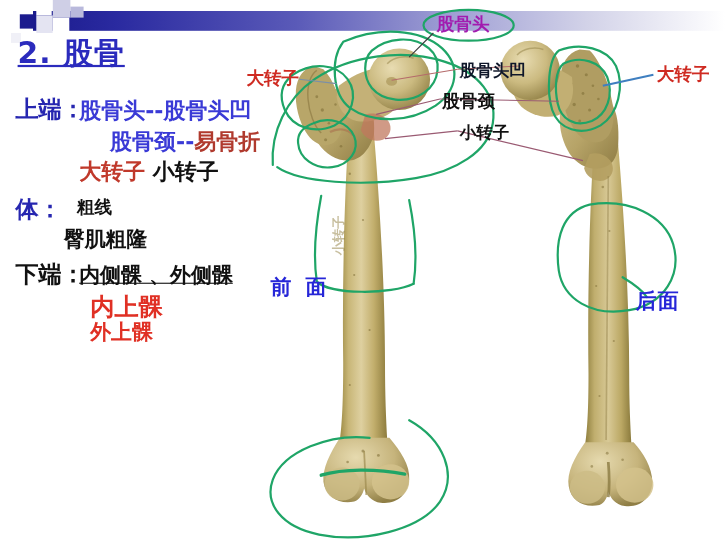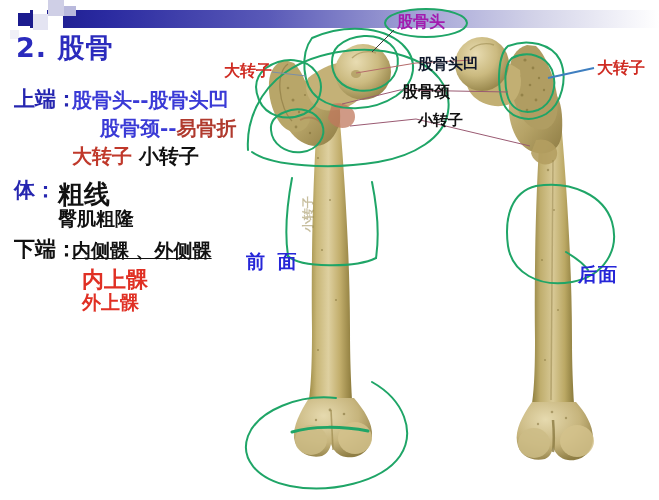--- a/index.html
+++ b/index.html
@@ -23,30 +23,31 @@
   .sq-e{left:48px;top:16px;width:15px;height:15px;background:#ffffff;}
   .sq-f{left:64px;top:6px;width:12px;height:10px;background:#b9b9dc;}
   .sq-g{left:10px;top:30px;width:9px;height:9px;background:#f0f0f7;}
   .sq-h{left:56px;top:30px;width:14px;height:12px;background:#ffffff;}
 
   
   .title{
     position:absolute;left:16px;top:30px;
     font-size:27px;font-weight:bold;color:#2b2bbd;letter-spacing:1px;
     white-space:nowrap;
+    text-decoration:underline;
   }
   .txtline{position:absolute;white-space:nowrap;font-weight:bold;line-height:1;}
   .lbl-upper{left:14px;top:89px;font-size:21px;color:#2626b0;}
   .upper-r1{left:72px;top:90px;font-size:20px;color:#3a3ad6;}
   .upper-r2{left:72px;top:118px;font-size:20px;color:#3a3ad6;margin-left:28px;}
   .upper-r3{left:72px;top:146px;font-size:20px;color:#111111;}
   .hl-red{color:#c0392b;}
   .hl-darkred{color:#b03a2e;}
   .lbl-body{left:14px;top:180px;font-size:21px;color:#2626b0;}
-  .body-r1{left:58px;top:181px;font-size:26px;color:#111111;}
+  .body-r1{left:70px;top:181px;font-size:16px;color:#111111;}
   .body-r2{left:58px;top:209px;font-size:19px;color:#111111;font-family:Liberation Serif, serif;}
   .lbl-lower{left:14px;top:239px;font-size:21px;color:#111111;}
   .lower-r1{left:72px;top:241px;font-size:19px;color:#111111;text-decoration:underline;}
   .lower-r2{left:82px;top:269px;font-size:22px;color:#e03024;}
   .lower-r3{left:82px;top:293px;font-size:19px;color:#e03024;}
 
   
   .anno{position:absolute;white-space:nowrap;font-weight:bold;line-height:1;}
   .an-head{left:397px;top:14px;font-size:16px;color:#a21caf;}
   .an-fovea{left:418px;top:57px;font-size:15px;color:#0f172a;}

